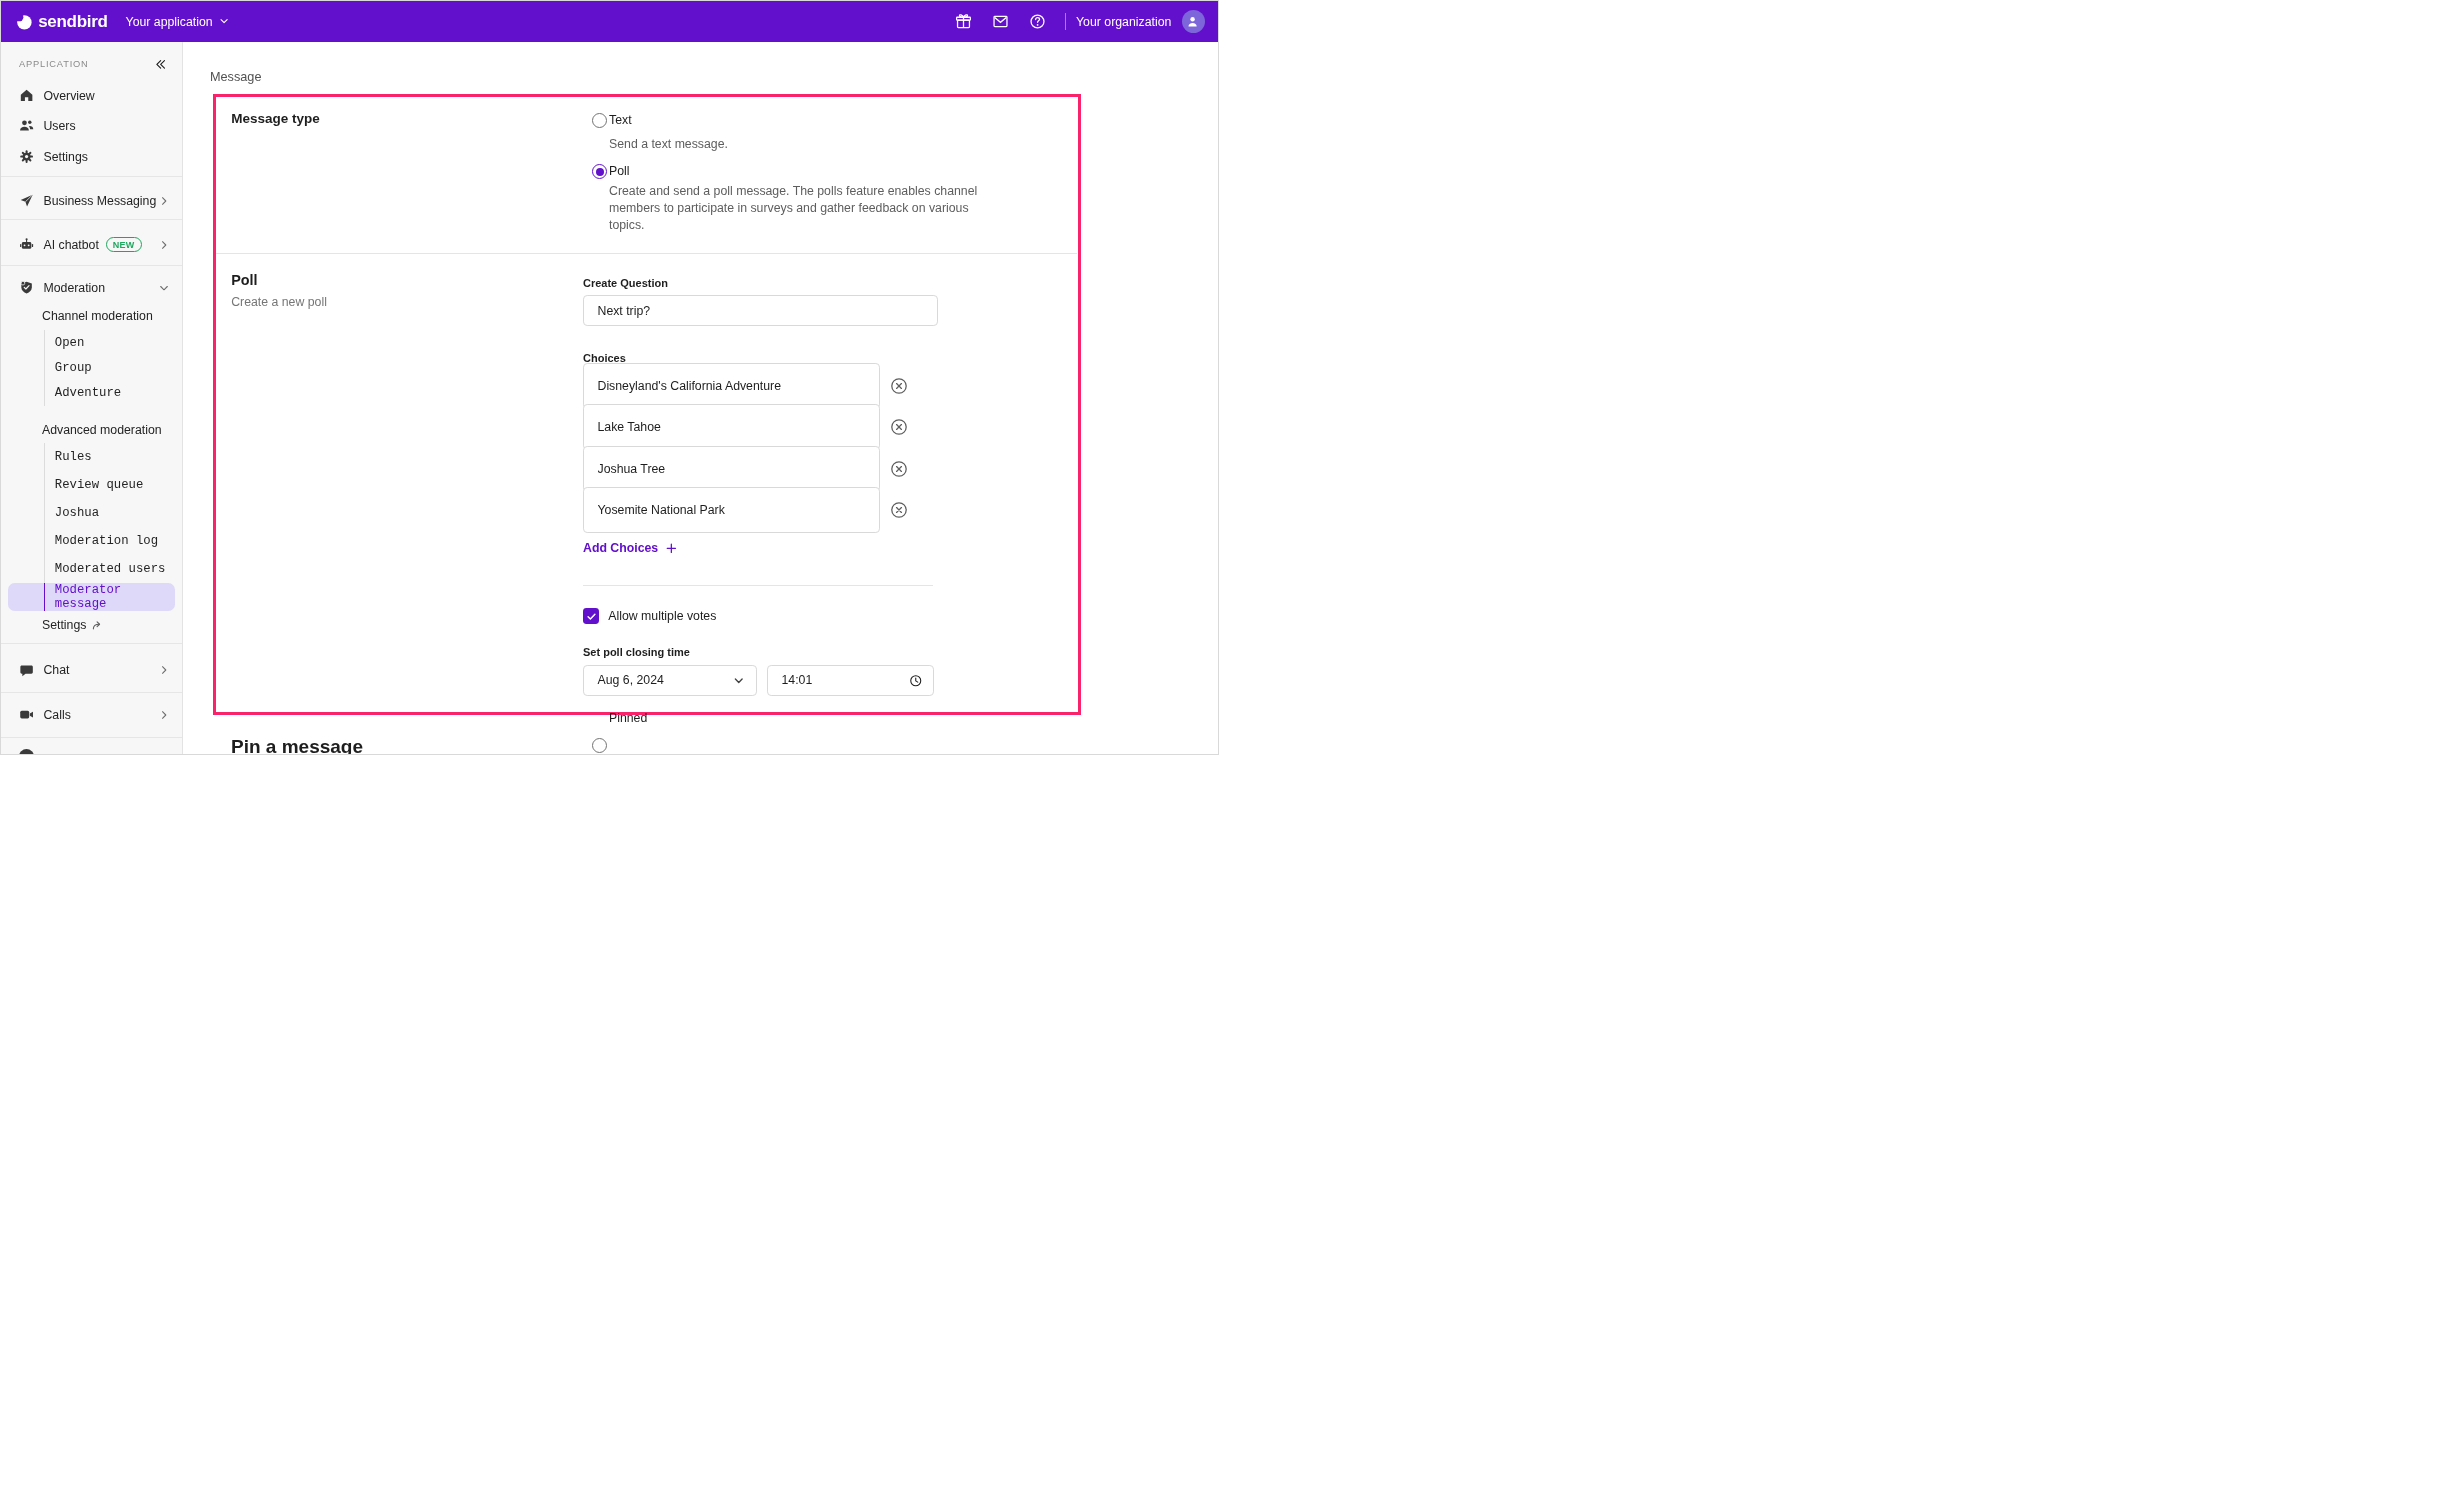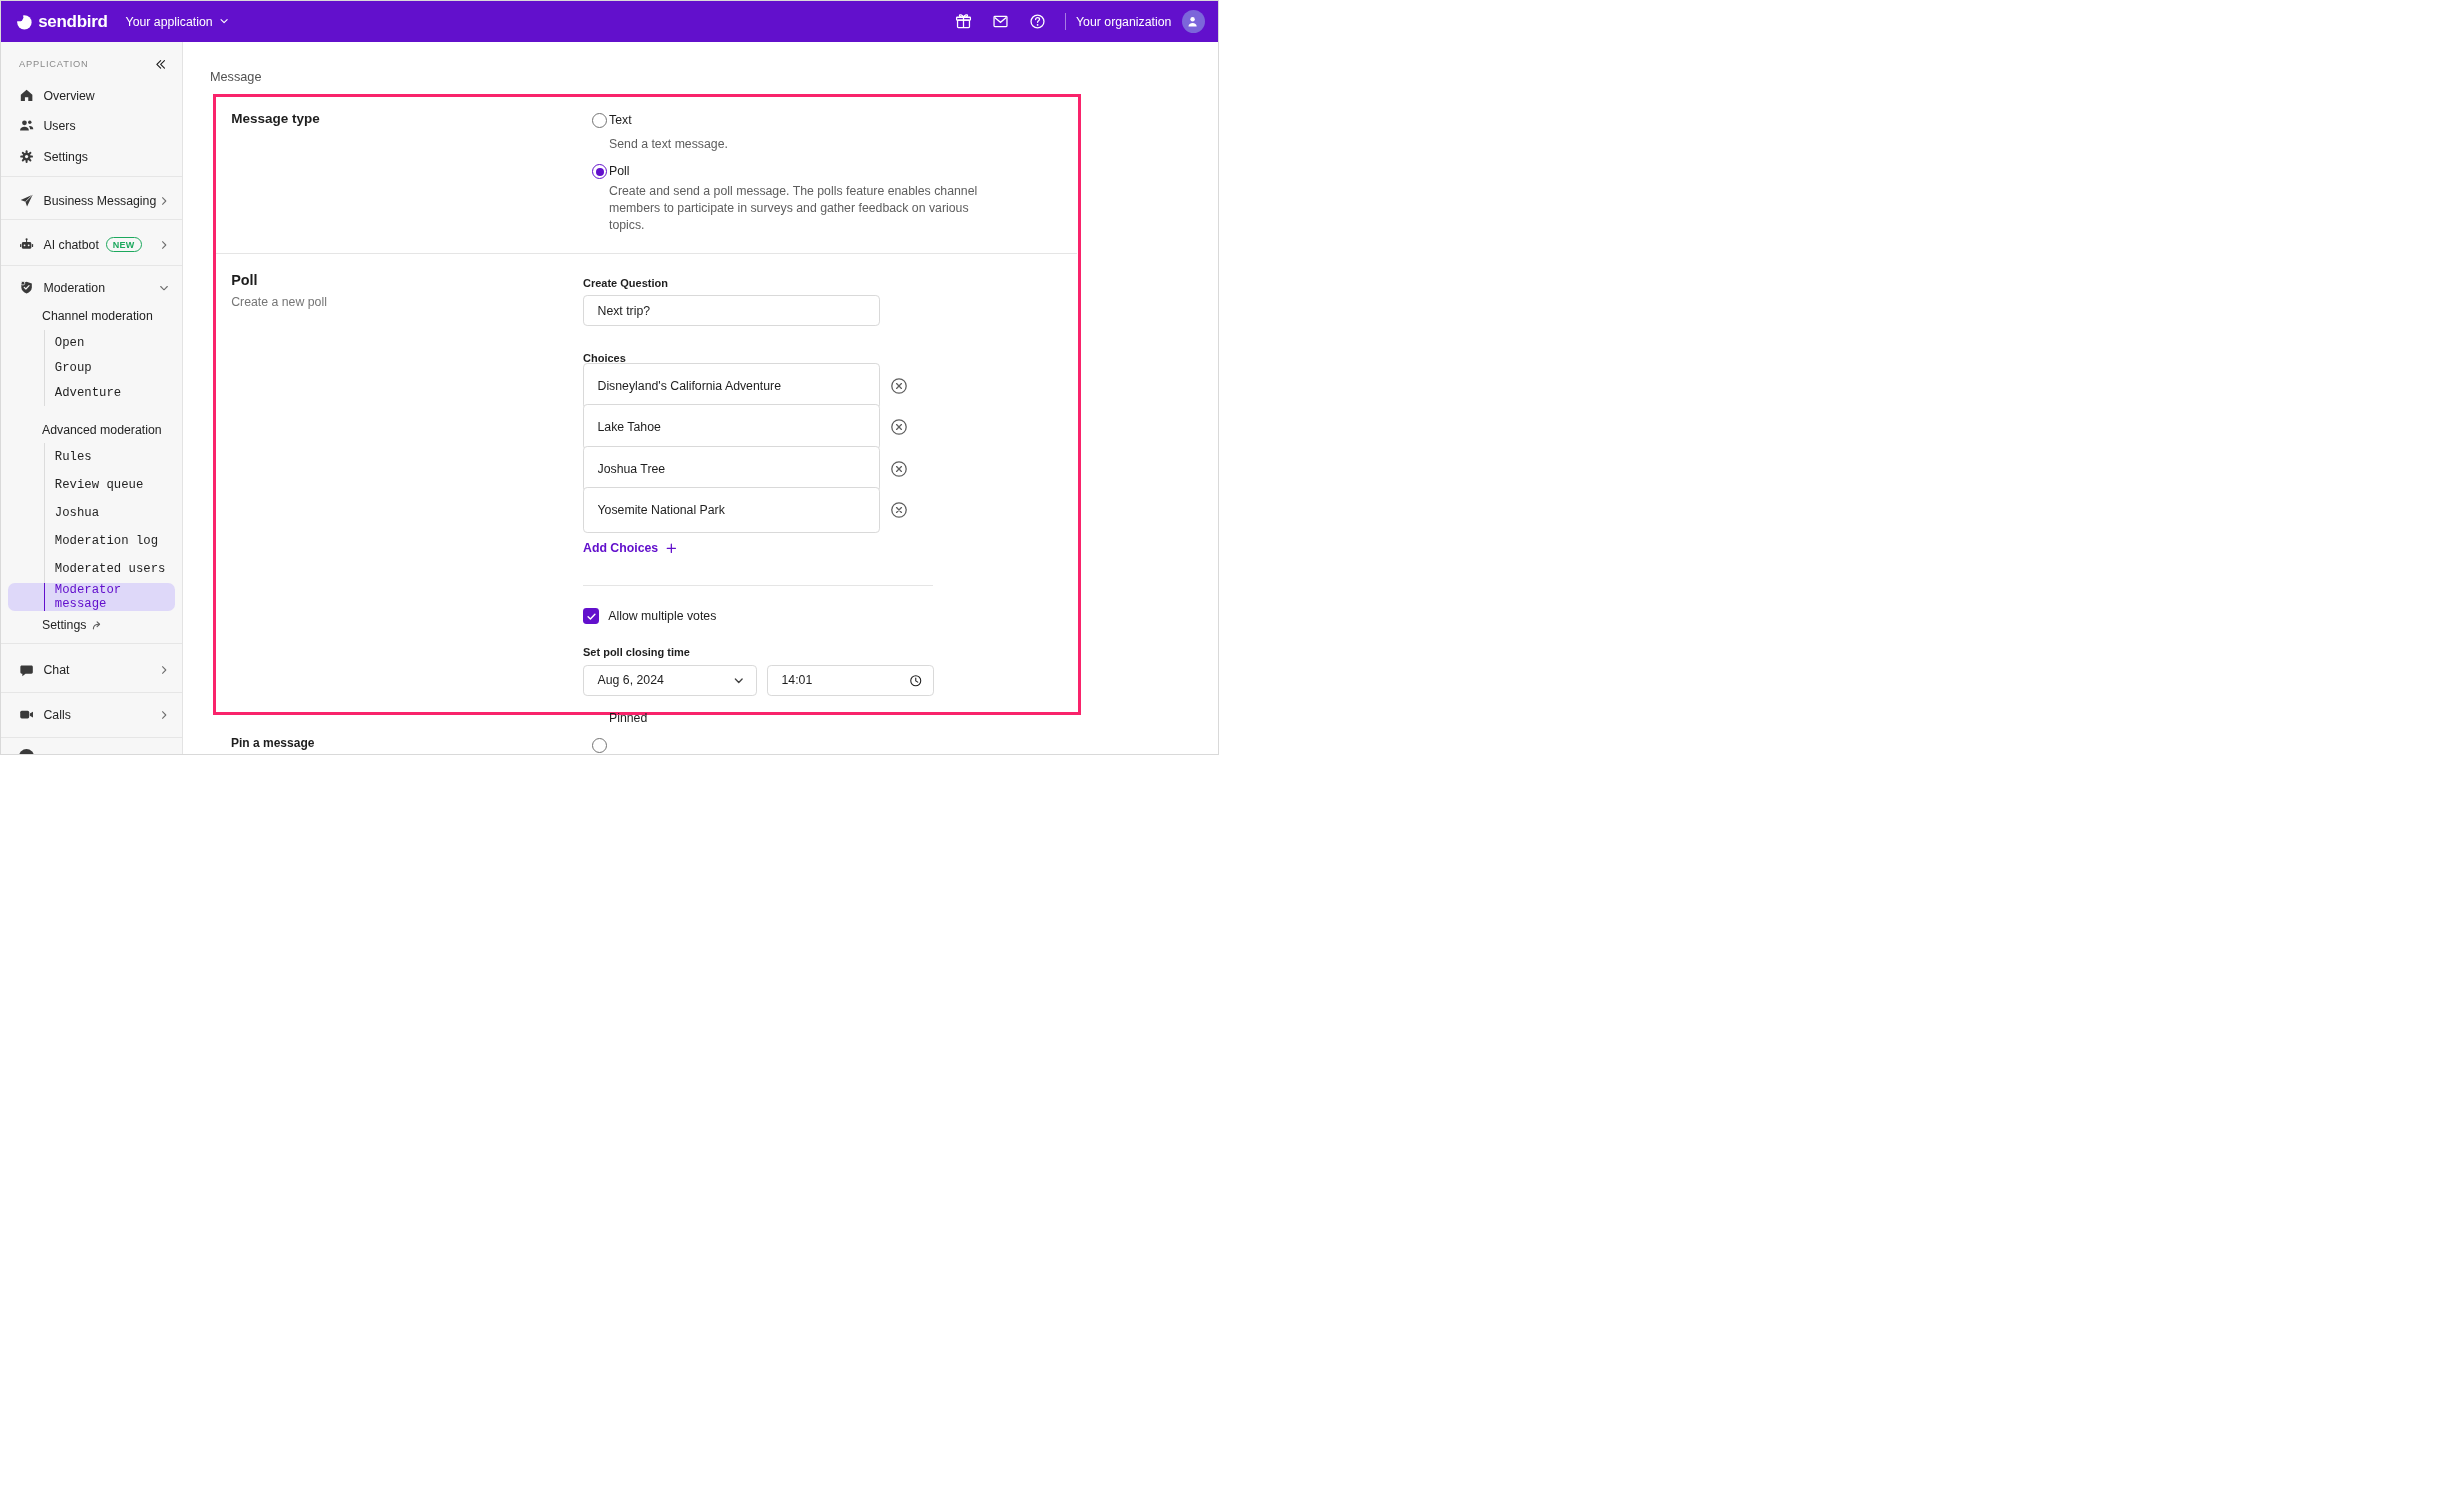--- a/index.html
+++ b/index.html
@@ -59,41 +59,41 @@
   #radio-text { left:376px; top:16px; }
   #radio-text-label { left:393px; top:16px; }
   #radio-text-desc { left:393px; top:39px; }
   #radio-poll { left:376px; top:67px; }
   #radio-poll-label { left:393px; top:67px; }
   #radio-poll-desc { left:393px; top:86px; width:379px; }
   #poll-title { position:absolute; left:15.2px; top:175px; font-size:14.4px; font-weight:bold; color:#1E1E1E; }
   #poll-subtitle { position:absolute; left:15.2px; top:198px; font-size:12.3px; color:#767676; }
   .field-label { position:absolute; font-size:11px; font-weight:bold; color:#1E1E1E; }
   #q-label { left:367px; top:180px; }
-  .text-input { position:absolute; width:297px; height:31px; border:0.8px solid #D9D9D9; border-radius:4.2px; padding:0 13.5px; font-size:12.3px; color:#1E1E1E; font-family:inherit; background:#fff; }
+  .text-input { position:absolute; width:355px; height:31px; border:0.8px solid #D9D9D9; border-radius:4.2px; padding:0 13.5px; font-size:12.3px; color:#1E1E1E; font-family:inherit; background:#fff; }
   #q-input { left:367px; top:198px; }
   #choices-label { left:367px; top:255px; }
   .choice-row { position:absolute; left:367px; width:372px; height:32px; display:flex; align-items:center; gap:10.2px; }
   .choice-row input { width:297px; height:46px; border:0.8px solid #D9D9D9; border-radius:4.2px; padding:0 13.5px; font-size:12.3px; color:#1E1E1E; font-family:inherit; background:#fff; }
   .remove-btn { width:18px; height:18px; background:none; border:none; padding:0; cursor:pointer; color:#5E5E5E; display:flex; }
   .remove-btn svg { width:18px; height:18px; }
   #choice-row-0 { top:273px; } #choice-row-1 { top:314px; } #choice-row-2 { top:356px; } #choice-row-3 { top:397px; }
   #add-choices { position:absolute; left:367px; top:444px; display:flex; align-items:center; gap:6.8px; background:none; border:none; cursor:pointer; color:#6210CC; font-size:12.3px; font-weight:bold; font-family:inherit; }
   #add-choices svg { width:12.7px; height:12.7px; }
   #mini-divider { position:absolute; left:367px; top:488px; width:350px; height:0.8px; background:#E5E5E5; }
   #cb-row { position:absolute; left:367px; top:511px; display:flex; align-items:center; gap:9.3px; cursor:pointer; }
   .checkbox { width:16px; height:16px; border-radius:3.4px; background:#6210CC; display:flex; align-items:center; justify-content:center; }
   .checkbox svg { width:11px; height:11px; }
   #cb-label { font-size:12.3px; color:#1E1E1E; }
   #closing-label { left:367px; top:549px; }
   .picker { position:absolute; top:568px; height:30.5px; border:0.8px solid #D9D9D9; border-radius:4.2px; background:#fff; display:flex; align-items:center; justify-content:space-between; padding:0 11px 0 13.5px; font-size:12.3px; color:#1E1E1E; cursor:pointer; }
   #date-select { left:367px; width:174px; }
   #time-input { left:551px; width:167px; }
   .picker svg { width:13.5px; height:13.5px; }
-  #pin-label { position:absolute; left:48px; top:694px; font-size:12px; font-weight:bold; color:#1E1E1E; }
+  #pin-label { position:absolute; left:48px; top:694px; font-size:19px; font-weight:bold; color:#1E1E1E; }
   #pin-radio { left:409px; top:696px; }
   #pin-radio-label { left:426px; top:669px; }
 </style>
 </head>
 <body>
 
 <div class="screen">
 
   <header class="appbar">
     <div class="brand">

